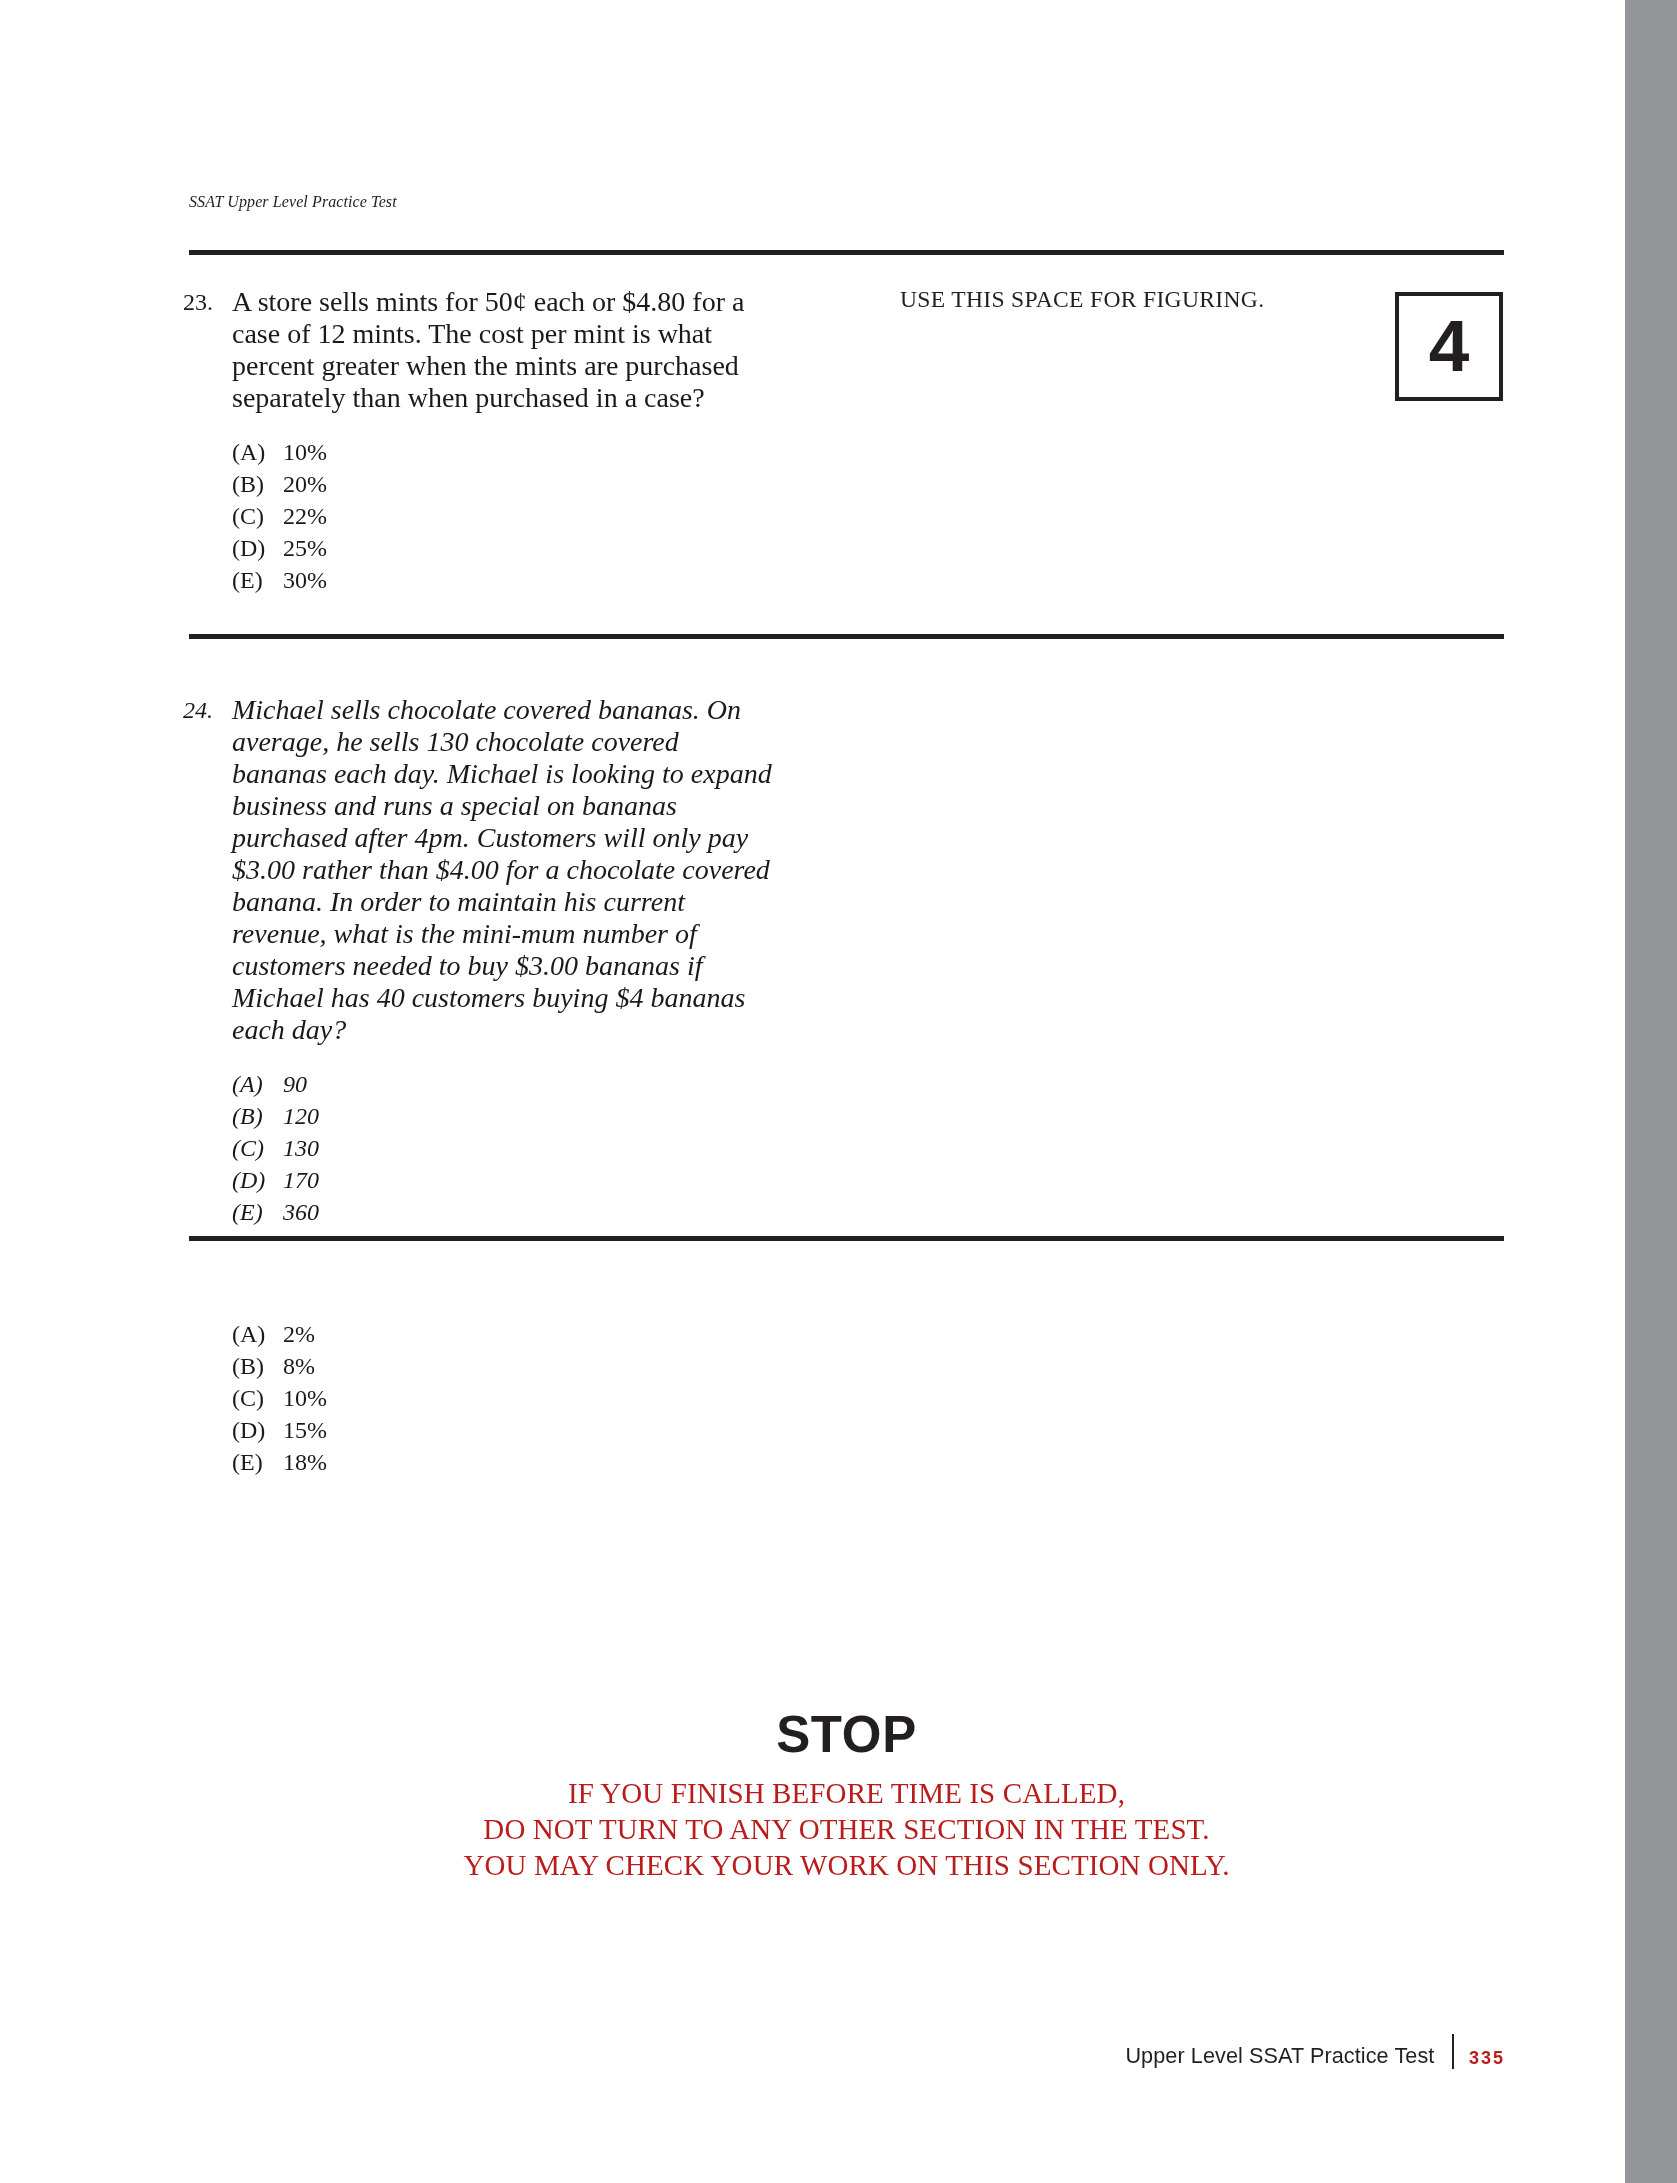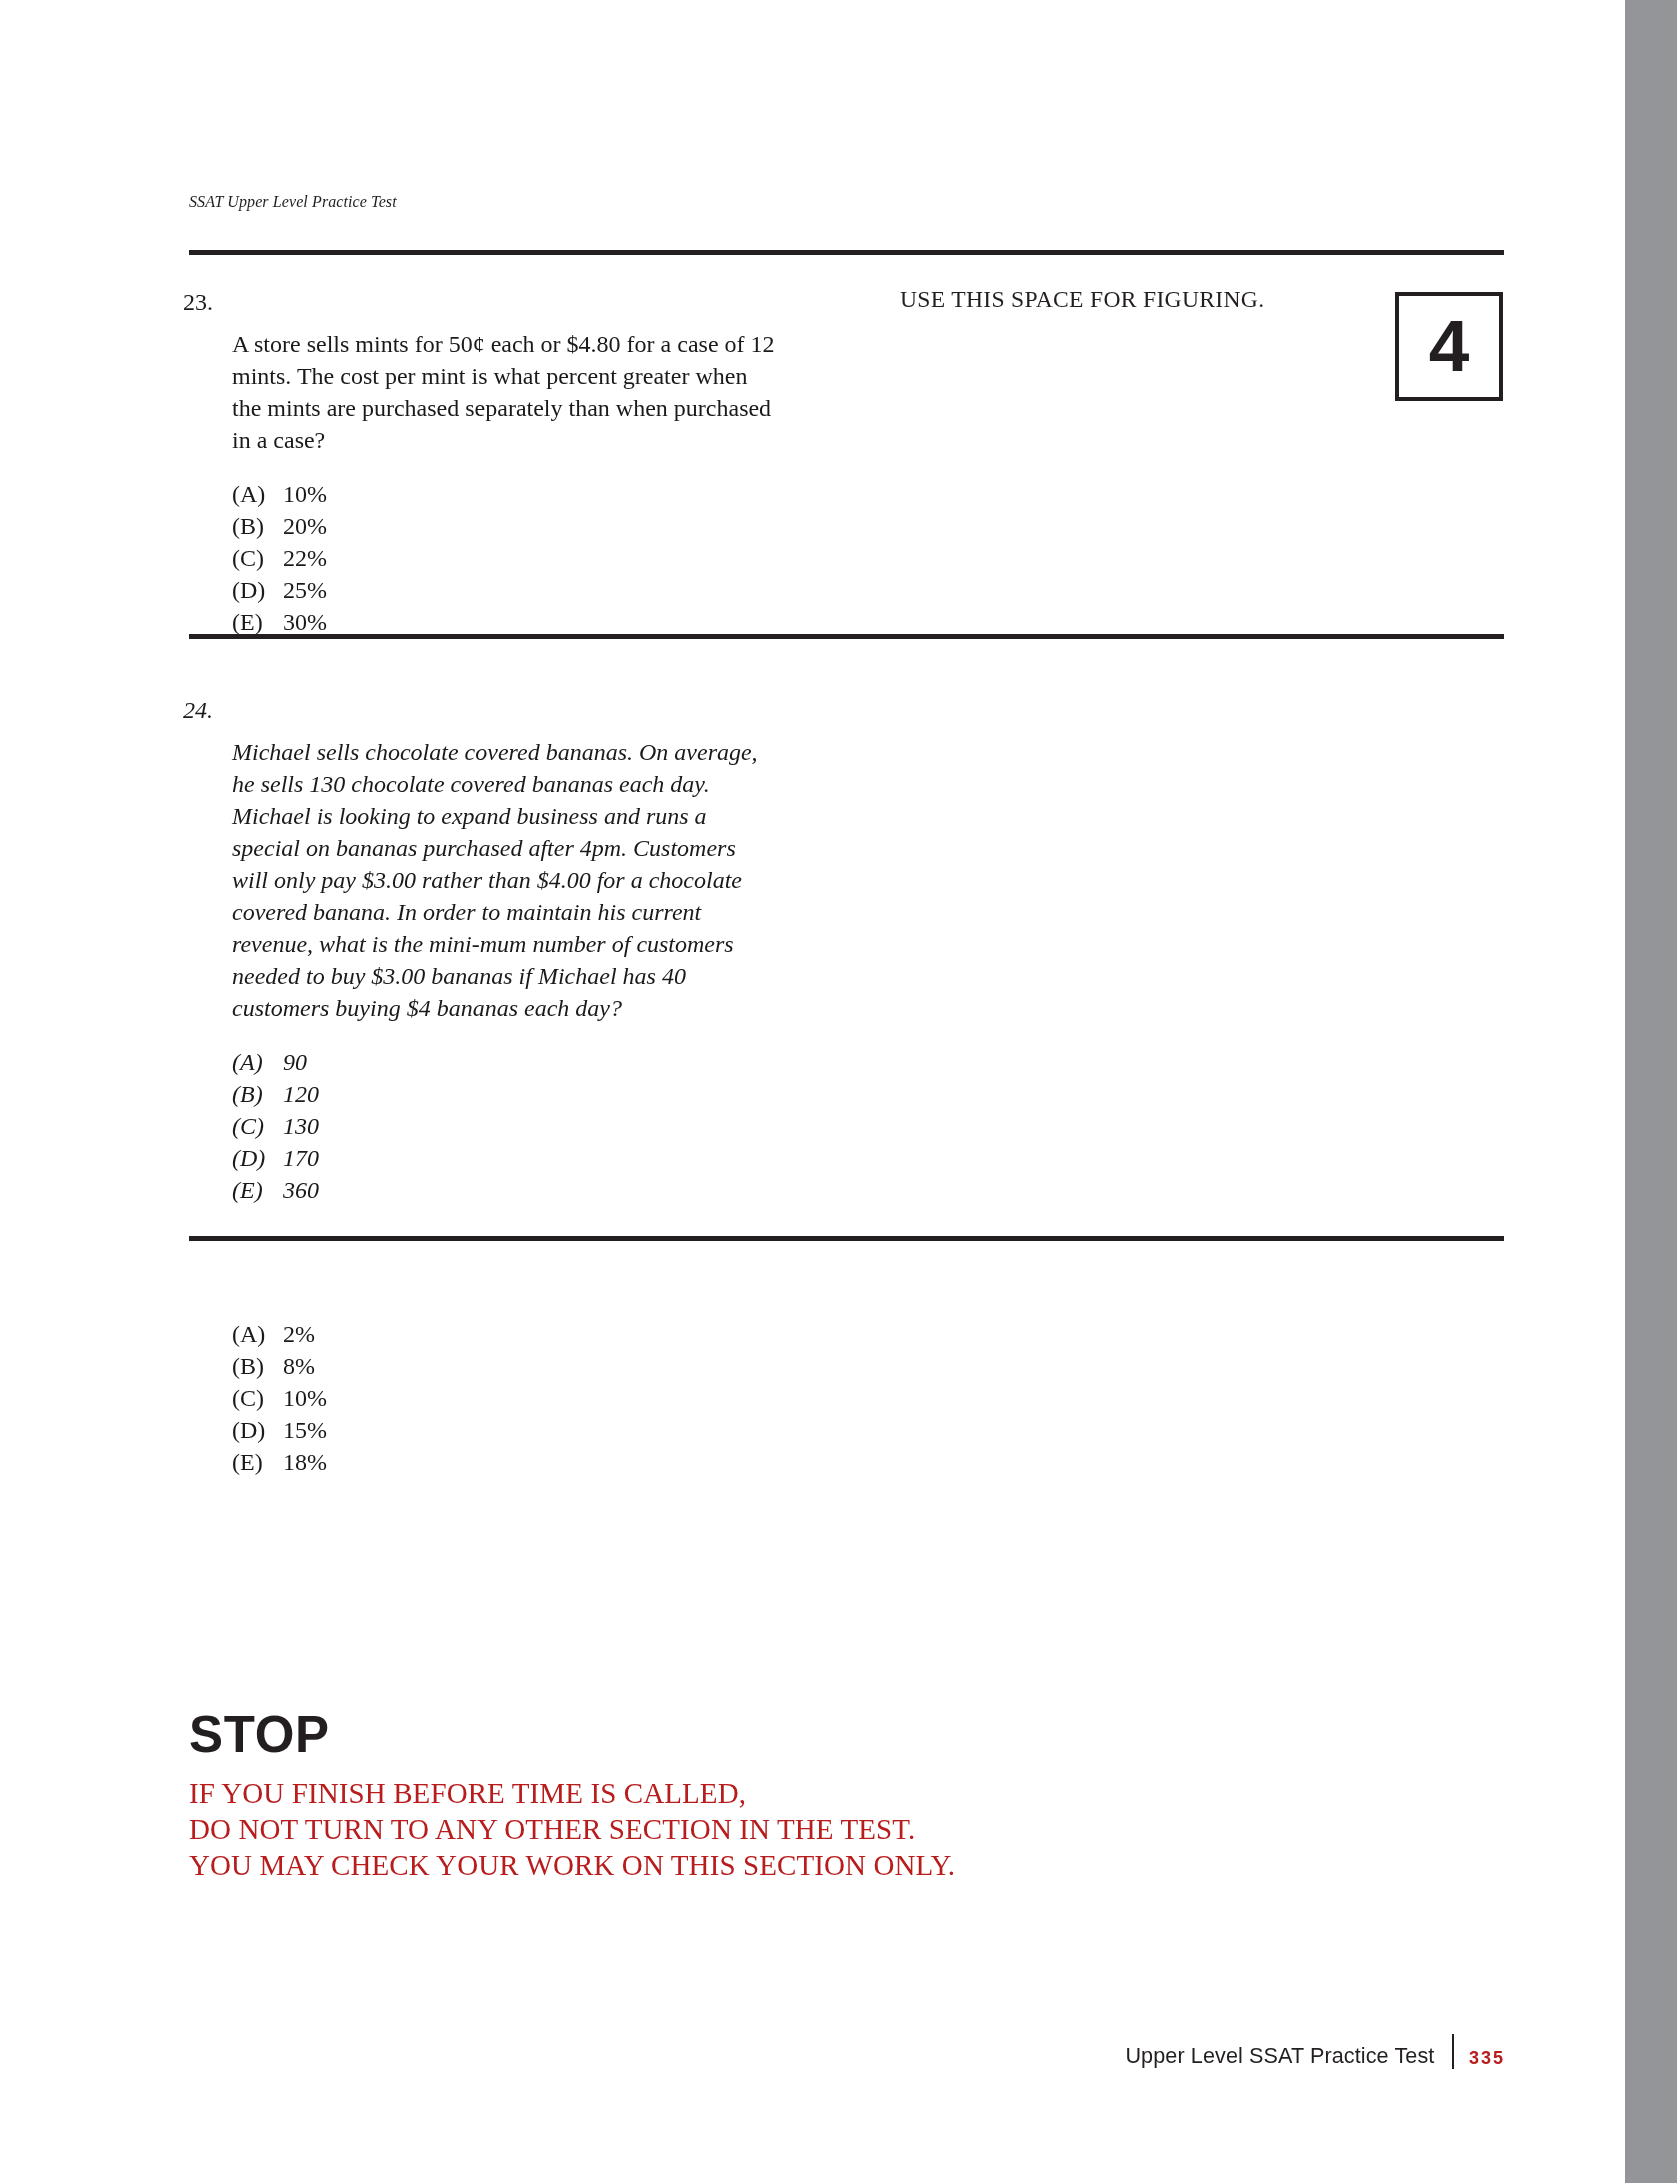--- a/index.html
+++ b/index.html
@@ -108,25 +108,24 @@
     align-items: flex-start;
   }
   .q-number {
     width: 49px;
     flex: 0 0 49px;
     font-size: 24px;
     line-height: 32px;
   }
   .q-text {
     flex: 1 1 auto;
-    font-size: 24px;
+    font-size: 28px;
     line-height: 32px;
     text-align: left;
     hyphens: none;
-    margin-top: 42px;
   }
 
   .choices {
     margin-top: 22px;
     padding-left: 49px;
   }
   .choice {
     display: flex;
     font-size: 24px;
     line-height: 32px;
@@ -138,20 +137,21 @@
   .choice-value {
     flex: 1 1 auto;
   }
 
   
   #stop-block {
     position: absolute;
     left: 189px;
     top: 1706px;
     width: 1315px;
+    text-align: center;
   }
   #stop-word {
     font-family: "Liberation Sans", "DejaVu Sans", sans-serif;
     font-weight: bold;
     font-size: 51px;
     letter-spacing: 0.7px;
     line-height: 57px;
     color: #231f20;
   }
   #stop-lines {

